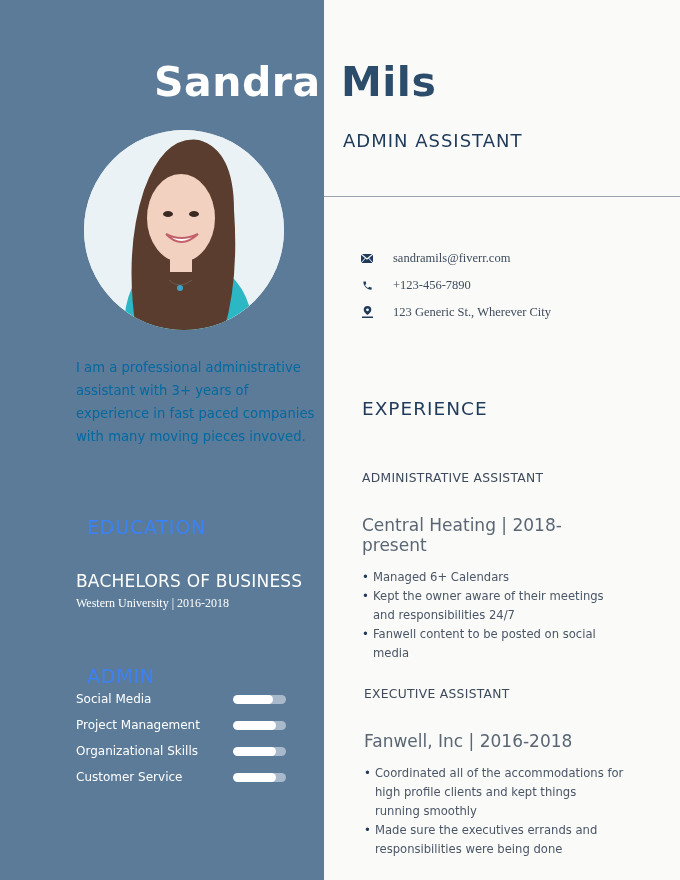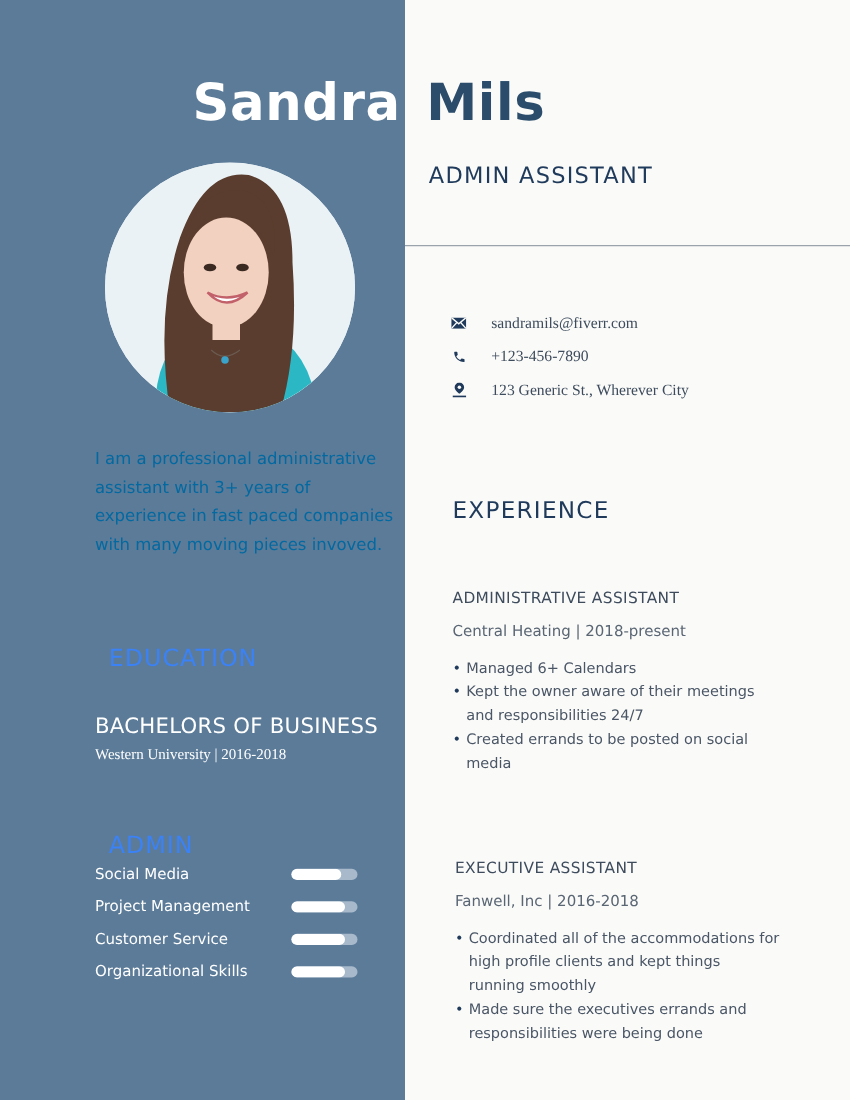--- a/index.html
+++ b/index.html
@@ -19,21 +19,21 @@
   .edu-degree { position:absolute; left:76px; top:571px; font-size:17px; color:#ffffff; letter-spacing:0.2px; }
   .edu-school { position:absolute; left:76px; top:596px; font-size:12px; color:#ffffff;font-family:Liberation Serif, serif; }
   .skills { position:absolute; left:76px; top:686px; width:210px; }
   .skill-row { display:flex; align-items:center; justify-content:space-between; height:26px; }
   .skill-name { font-size:12px; color:#ffffff; }
   .skill-bar { width:53px; height:9px; border-radius:5px; background:#a7b9ca; position:relative; overflow:hidden; }
   .skill-fill { position:absolute; left:0; top:0; height:9px; border-radius:5px; background:#ffffff; }
   .exp-heading { position:absolute; left:362px; top:398px; font-size:18.5px; color:#1f3a5a; letter-spacing:1px; }
   .job { position:absolute; left:362px; width:260px; }
   .job-title { font-size:12.3px; color:#3d4b5c; letter-spacing:0.3px; }
-  .job-company { font-size:12px; color:#5a6674; margin-top:13px; }
+  .job-company { font-size:17px; color:#5a6674; margin-top:30px; }
   .job-bullets { margin:13px 0 0 0; padding:0 0 0 11px; list-style:none; }
   .job-bullets li { font-size:11.6px; line-height:19px; color:#4a5666; position:relative; padding-left:0; }
   .job-bullets li::before { content:"•"; position:absolute; left:-11px; color:#1f3a5a; }
 </style>
 </head>
 <body>
 
 <div class="sidebar"></div>
 
 <div class="name-first">Sandra</div>
@@ -102,42 +102,42 @@
         <span class="skill-fill" style="width: 75%;"></span>
       </span>
   </div>
   <div class="skill-row">
     <span class="skill-name">Project Management</span>
     <span class="skill-bar">
         <span class="skill-fill" style="width: 81%;"></span>
       </span>
   </div>
   <div class="skill-row">
-    <span class="skill-name">Customer Service</span>
+    <span class="skill-name">Organizational Skills</span>
     <span class="skill-bar">
         <span class="skill-fill" style="width: 81%;"></span>
       </span>
   </div>
   <div class="skill-row">
-    <span class="skill-name">Organizational Skills</span>
+    <span class="skill-name">Customer Service</span>
     <span class="skill-bar">
         <span class="skill-fill" style="width: 81%;"></span>
       </span>
   </div>
 </div>
 
 <div class="exp-heading">EXPERIENCE</div>
 
 <div class="job" style="top:471px;">
   <div class="job-title">ADMINISTRATIVE ASSISTANT</div>
   <div class="job-company">Central Heating | 2018-present</div>
   <ul class="job-bullets">
     <li>Managed 6+ Calendars</li>
     <li>Kept the owner aware of their meetings and responsibilities 24/7</li>
-    <li>Created errands to be posted on social media</li>
+    <li>Fanwell content to be posted on social media</li>
   </ul>
 </div>
 
 <div class="job" style="top:687px; left:364px;">
   <div class="job-title">EXECUTIVE ASSISTANT</div>
   <div class="job-company">Fanwell, Inc | 2016-2018</div>
   <ul class="job-bullets">
     <li>Coordinated all of the accommodations for high profile clients and kept things running smoothly</li>
     <li>Made sure the executives errands and responsibilities were being done</li>
   </ul>

